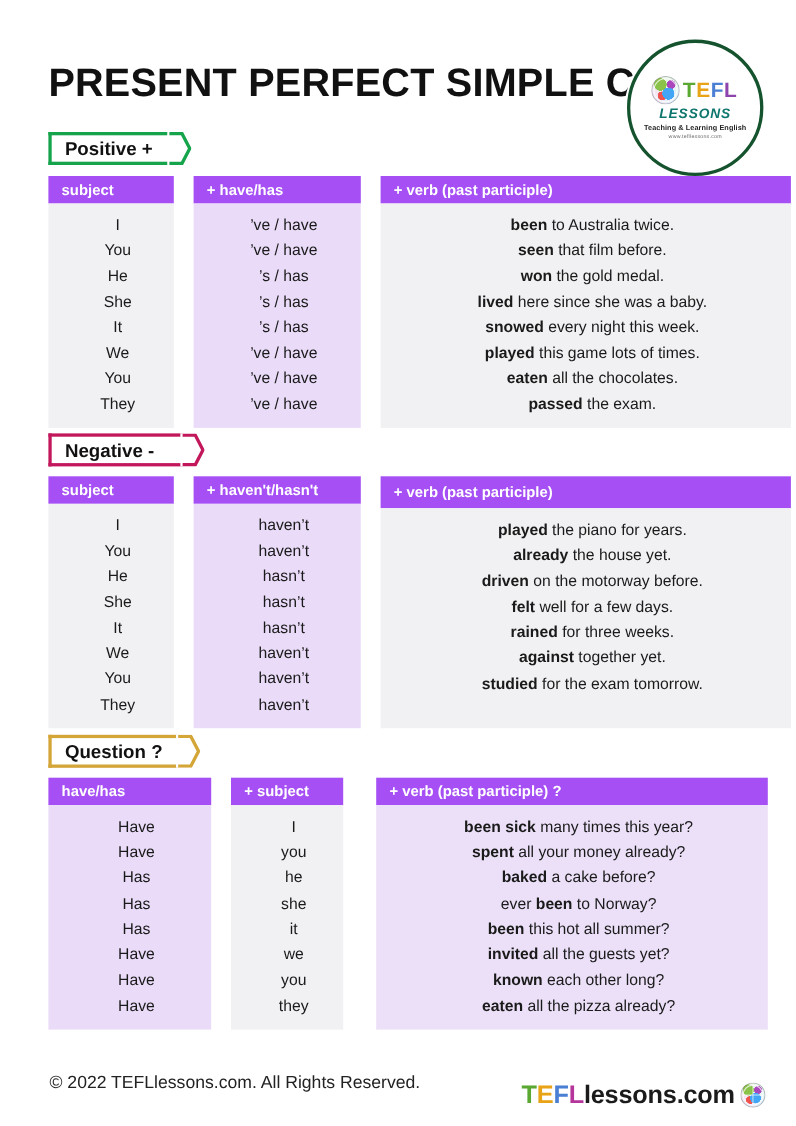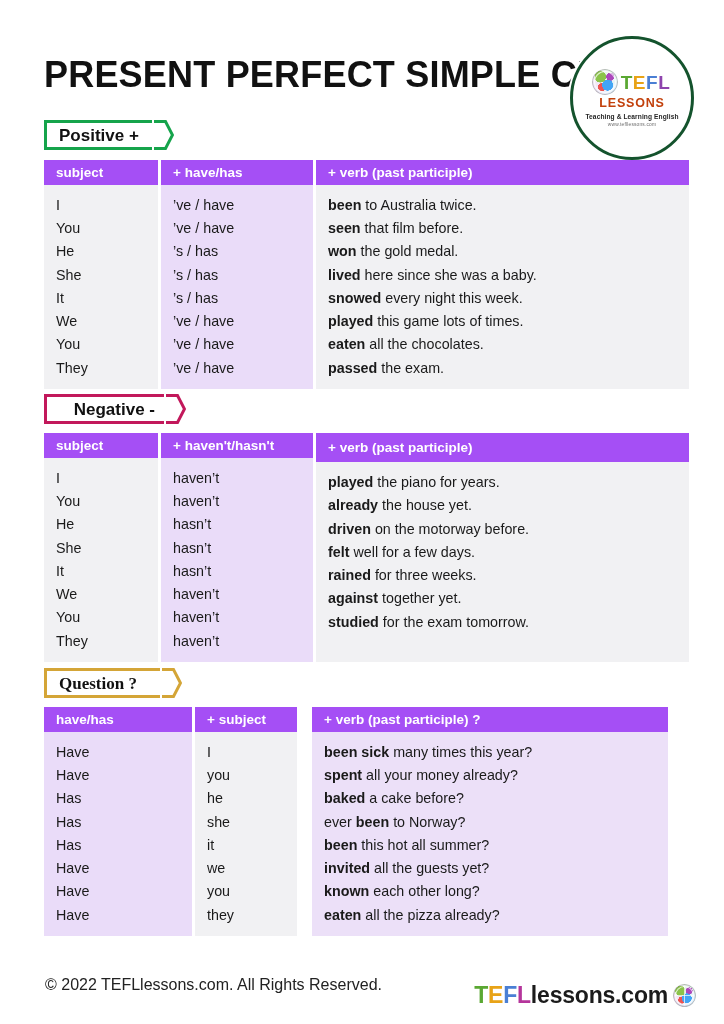--- a/index.html
+++ b/index.html
@@ -47,21 +47,21 @@
     border:1px solid rgba(255,255,255,.75);
     background:
       linear-gradient(to right, transparent 48%, rgba(255,255,255,.7) 48%, rgba(255,255,255,.7) 52%, transparent 52%),
       linear-gradient(to bottom, transparent 48%, rgba(255,255,255,.7) 48%, rgba(255,255,255,.7) 52%, transparent 52%);
   }
   .tefl-word{font-size:19px;font-weight:bold;letter-spacing:.5px;line-height:1;}
   .tefl-word .t{color:#5aa832;}
   .tefl-word .e{color:#e8a317;}
   .tefl-word .f{color:#4a7fd4;}
   .tefl-word .l{color:#8e44ad;}
-  .logo-lessons{font-size:12.5px;font-weight:bold;color:#c2410c;letter-spacing:.8px;margin-top:1px;}
+  .logo-lessons{font-size:12.5px;font-weight:bold;color:#0f766e;letter-spacing:.8px;margin-top:1px;font-style:italic;}
   .logo-tag{font-size:6.6px;font-weight:bold;color:#262626;margin-top:3px;letter-spacing:.1px;}
   .logo-url{font-size:4.8px;color:#6b6b6b;margin-top:2px;letter-spacing:.2px;}
 
   
   .banner{
     position:absolute;height:30px;box-sizing:border-box;
     display:flex;align-items:center;
     background:#ffffff;
   }
   .banner-body{
@@ -72,21 +72,21 @@
   }
   .banner-label{
     font-size:17px;font-weight:bold;color:#111;white-space:nowrap;line-height:1;
   }
   .banner-arrow{
     width:22px;height:30px;flex:none;
   }
   .banner-arrow svg{display:block;}
 
   
-  .tbl{position:absolute;display:flex;gap:3px;}
+  .tbl{position:absolute;display:flex;gap:18px;text-align:center;}
   .col{display:flex;flex-direction:column;}
   .col-head{
     background:#a54ff5;color:#ffffff;
     font-size:13.5px;font-weight:bold;
     height:29px;display:flex;align-items:center;
     padding-left:12px;box-sizing:border-box;
     white-space:nowrap;
   }
   .col-body{flex:1;padding:9px 0 9px 0;box-sizing:border-box;}
   .bg-gray{background:#f1f1f3;}
@@ -183,21 +183,21 @@
             <div class="cell"><b>won</b> the gold medal.</div>
             <div class="cell"><b>lived</b> here since she was a baby.</div>
             <div class="cell"><b>snowed</b> every night this week.</div>
             <div class="cell"><b>played</b> this game lots of times.</div>
             <div class="cell"><b>eaten</b> all the chocolates.</div>
             <div class="cell"><b>passed</b> the exam.</div>
           </div>
         </div>
       </div>
       <div class="banner" style="left: 44px; top: 394px;">
-        <div class="banner-body" style="border-color: rgb(194, 24, 91); width: 120px; justify-content: flex-end;">
+        <div class="banner-body" style="border-color: rgb(194, 24, 91); width: 120px;">
           <div class="banner-label">Negative -</div>
         </div>
         <div class="banner-arrow">
           <svg width="22" height="30" viewBox="0 0 22 30">
             <path d="M0 1.5 L13.5 1.5 L20.5 15 L13.5 28.5 L0 28.5" fill="#ffffff" stroke="#c2185b" stroke-width="3" stroke-linejoin="miter"></path>
             <rect x="0" y="0" width="2" height="30" fill="#ffffff"></rect>
           </svg>
         </div>
       </div>
       <div class="tbl" style="left: 44px; top: 433px; height: 229px;">
@@ -234,21 +234,21 @@
             <div class="cell"><b>already</b> the house yet.</div>
             <div class="cell"><b>driven</b> on the motorway before.</div>
             <div class="cell"><b>felt</b> well for a few days.</div>
             <div class="cell"><b>rained</b> for three weeks.</div>
             <div class="cell"><b>against</b> together yet.</div>
             <div class="cell"><b>studied</b> for the exam tomorrow.</div>
           </div>
         </div>
       </div>
       <div class="banner" style="left: 44px; top: 668px;">
-        <div class="banner-body" style="border-color: rgb(212, 165, 55); width: 116px; font-family: Liberation Serif, serif;">
+        <div class="banner-body" style="border-color: rgb(212, 165, 55); width: 116px;">
           <div class="banner-label">Question ?</div>
         </div>
         <div class="banner-arrow">
           <svg width="22" height="30" viewBox="0 0 22 30">
             <path d="M0 1.5 L13.5 1.5 L20.5 15 L13.5 28.5 L0 28.5" fill="#ffffff" stroke="#d4a537" stroke-width="3" stroke-linejoin="miter"></path>
             <rect x="0" y="0" width="2" height="30" fill="#ffffff"></rect>
           </svg>
         </div>
       </div>
       <div class="tbl" style="left: 44px; top: 707px; height: 229px;">

